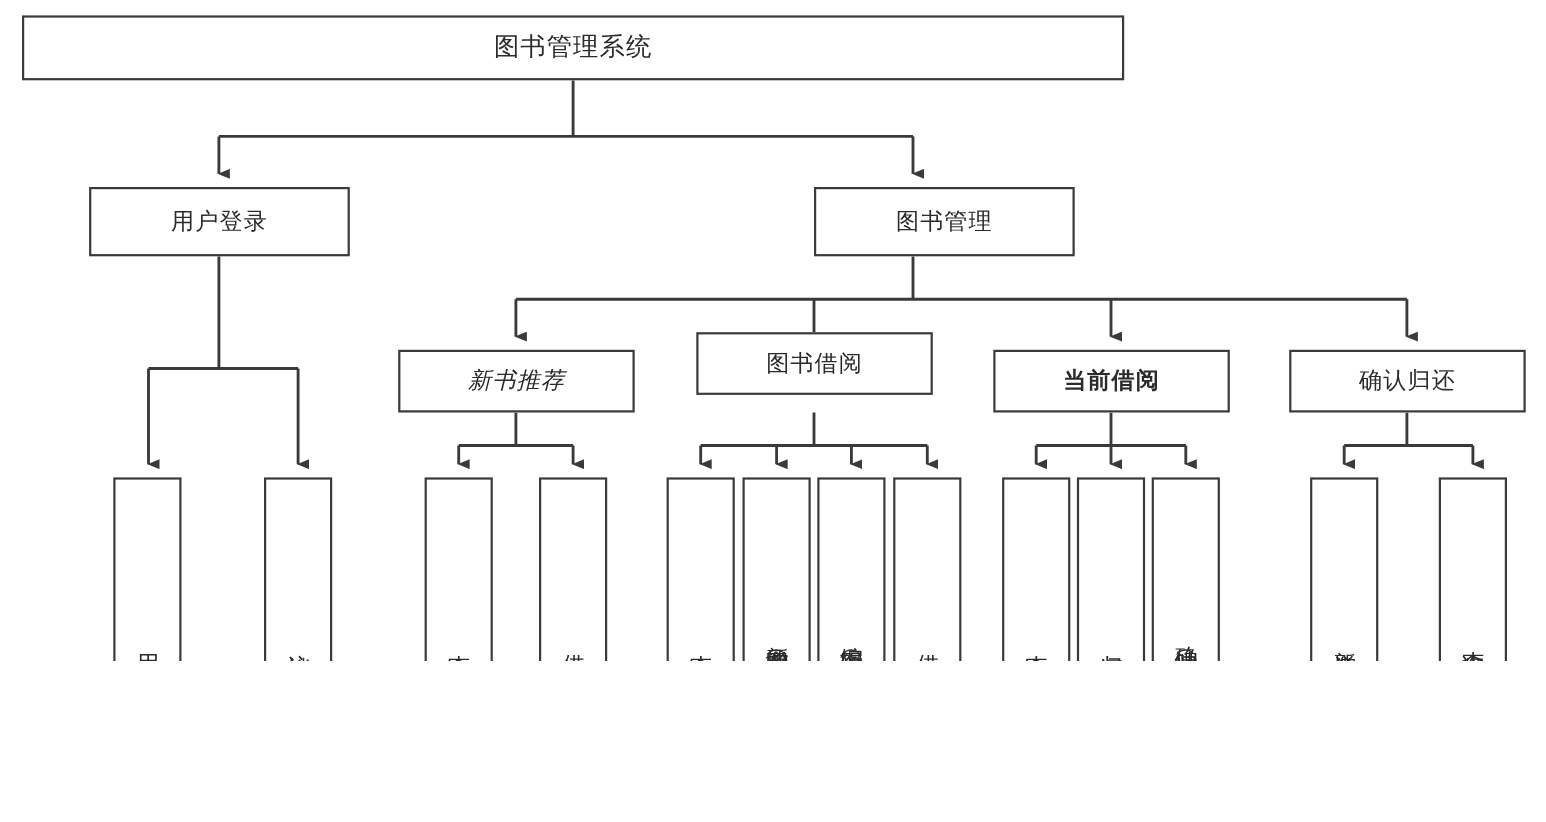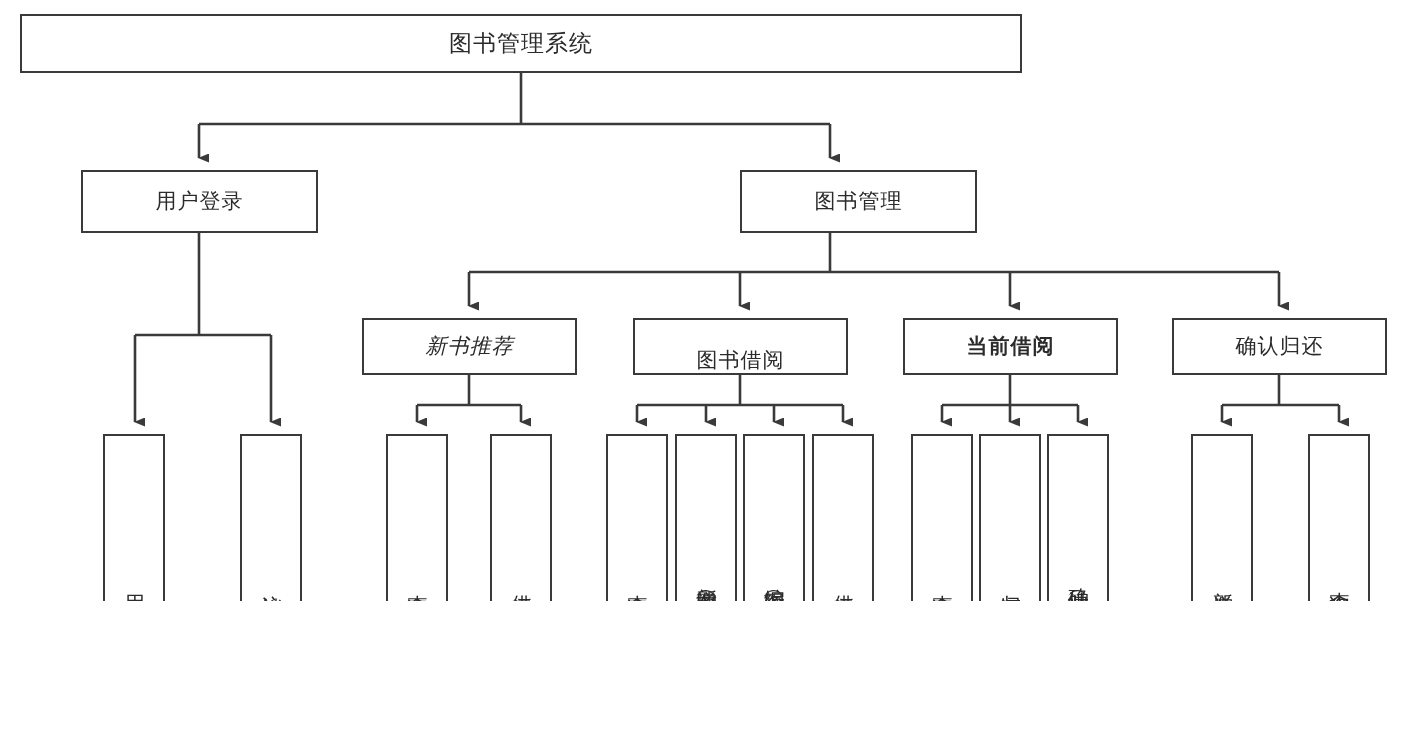--- a/index.html
+++ b/index.html
@@ -133,21 +133,21 @@
   </div>
 
   <div class="node" style="left:740px; top:170px; width:237px; height:63px;">
     <span class="label">图书管理</span>
   </div>
 
   <div class="node" style="left:362px; top:318px; width:215px; height:57px;font-style:italic;">
     <span class="label">新书推荐</span>
   </div>
 
-  <div class="node" style="left:633px; top:318px; width:215px; height:57px;align-items:flex-end;">
+  <div class="node" style="left:633px; top:302px; width:215px; height:57px;">
     <span class="label">图书借阅</span>
   </div>
 
   <div class="node" style="left:903px; top:318px; width:215px; height:57px;font-weight:bold;">
     <span class="label">当前借阅</span>
   </div>
 
   <div class="node" style="left:1172px; top:318px; width:215px; height:57px;">
     <span class="label">确认归还</span>
   </div>

